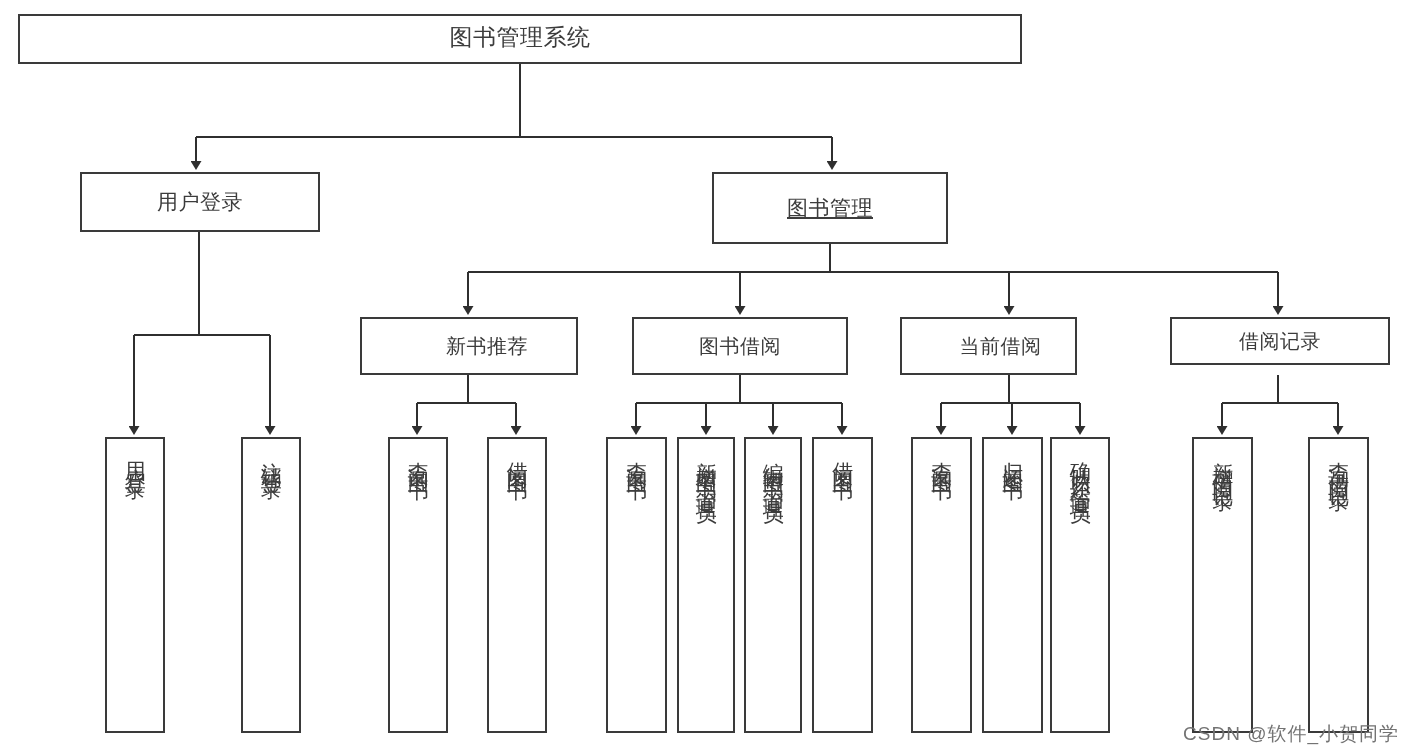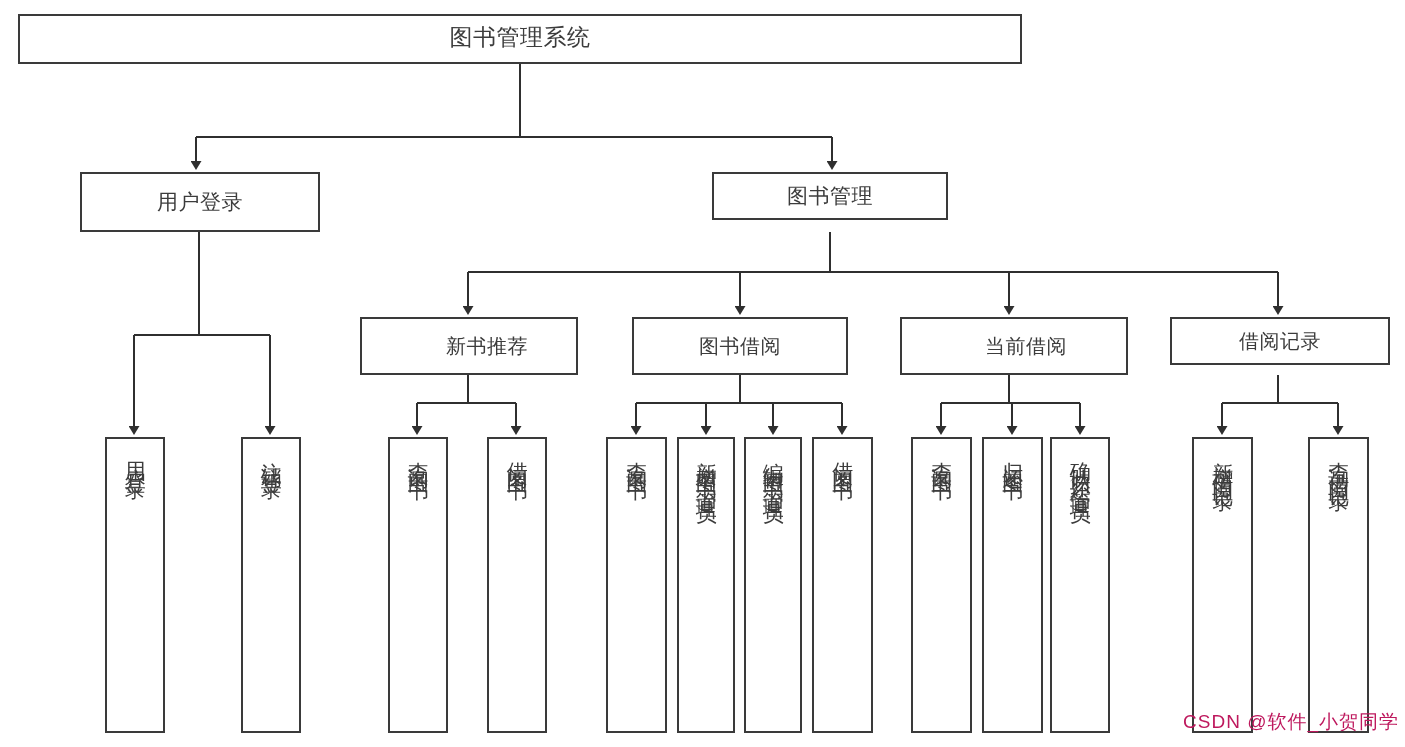--- a/index.html
+++ b/index.html
@@ -57,23 +57,23 @@
     white-space:nowrap;
     text-align:center;
     margin:0 auto;
   }
   .leaf-mid .lbl{ margin-top:72px; }
   .leaf-low .lbl{ margin-top:150px; }
   .leaf-low2 .lbl{ margin-top:122px; }
   .watermark{
     position:absolute;
     right:6px;
-    bottom:12px;
+    bottom:0;
     font-size:19px;
-    color:#be185d;
+    color:#737373;
     letter-spacing:1px;
     z-index:6;
     white-space:nowrap;
     user-select:none;
   }
 </style>
 </head>
 <body>
 
 <div id="canvas">
@@ -128,31 +128,31 @@
     </g>
   </svg>
 
   <div class="node root" style="left:18px;top:14px;width:1004px;height:50px;">
     <span class="lbl">图书管理系统</span>
   </div>
 
   <div class="node lvl1" style="left:80px;top:172px;width:240px;height:60px;">
     <span class="lbl">用户登录</span>
   </div>
-  <div class="node lvl1" style="left:712px;top:172px;width:236px;height:48px;">
+  <div class="node lvl1" style="left:712px;top:172px;width:236px;height:72px;text-decoration:underline;">
     <span class="lbl">图书管理</span>
   </div>
 
   <div class="node lvl2" style="left:360px;top:317px;width:218px;height:58px;padding-left:36px;">
     <span class="lbl">新书推荐</span>
   </div>
   <div class="node lvl2" style="left:632px;top:317px;width:216px;height:58px;">
     <span class="lbl">图书借阅</span>
   </div>
-  <div class="node lvl2" style="left:900px;top:317px;width:228px;height:58px;padding-left:24px;">
+  <div class="node lvl2" style="left:900px;top:317px;width:177px;height:58px;padding-left:24px;">
     <span class="lbl">当前借阅</span>
   </div>
   <div class="node lvl2" style="left:1170px;top:317px;width:220px;height:48px;">
     <span class="lbl">借阅记录</span>
   </div>
 
   <div class="node leaf leaf-low" style="left:105px;top:437px;width:60px;height:296px;">
     <span class="lbl">用户登录</span>
   </div>
   <div class="node leaf leaf-low" style="left:241px;top:437px;width:60px;height:296px;">

